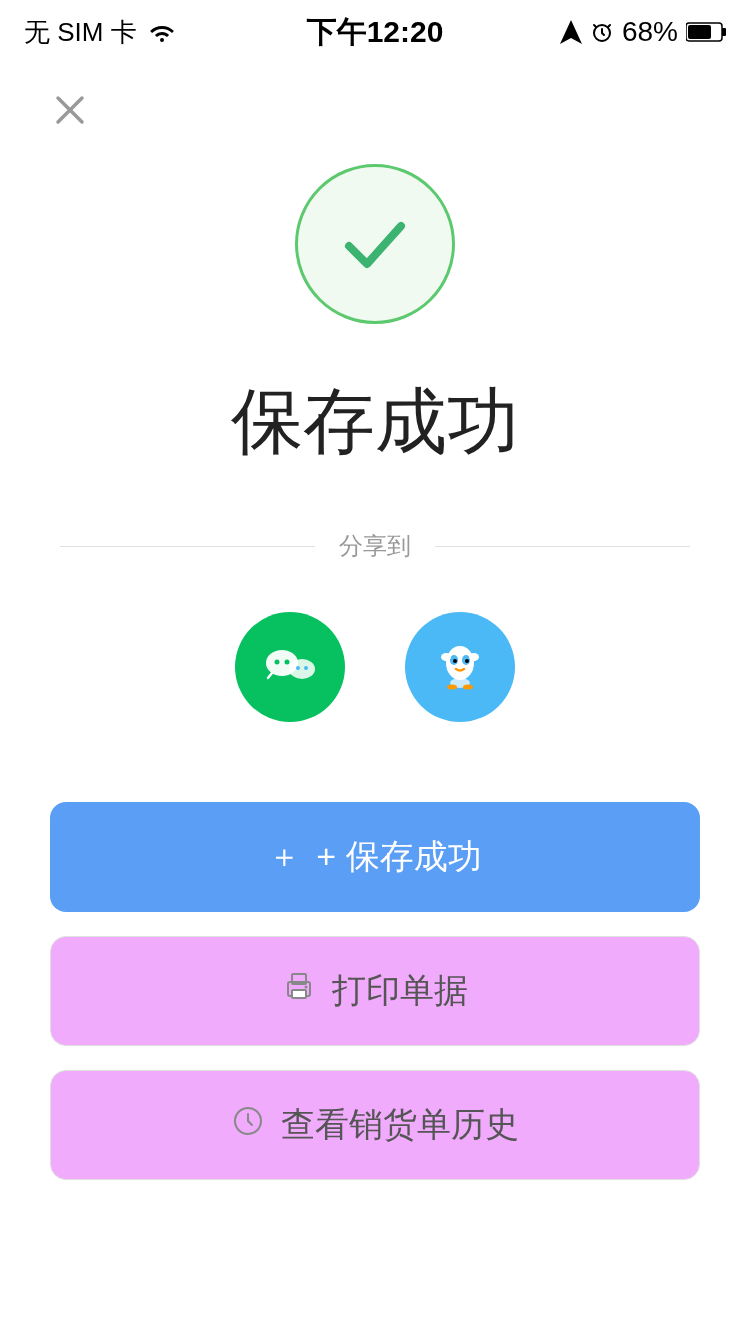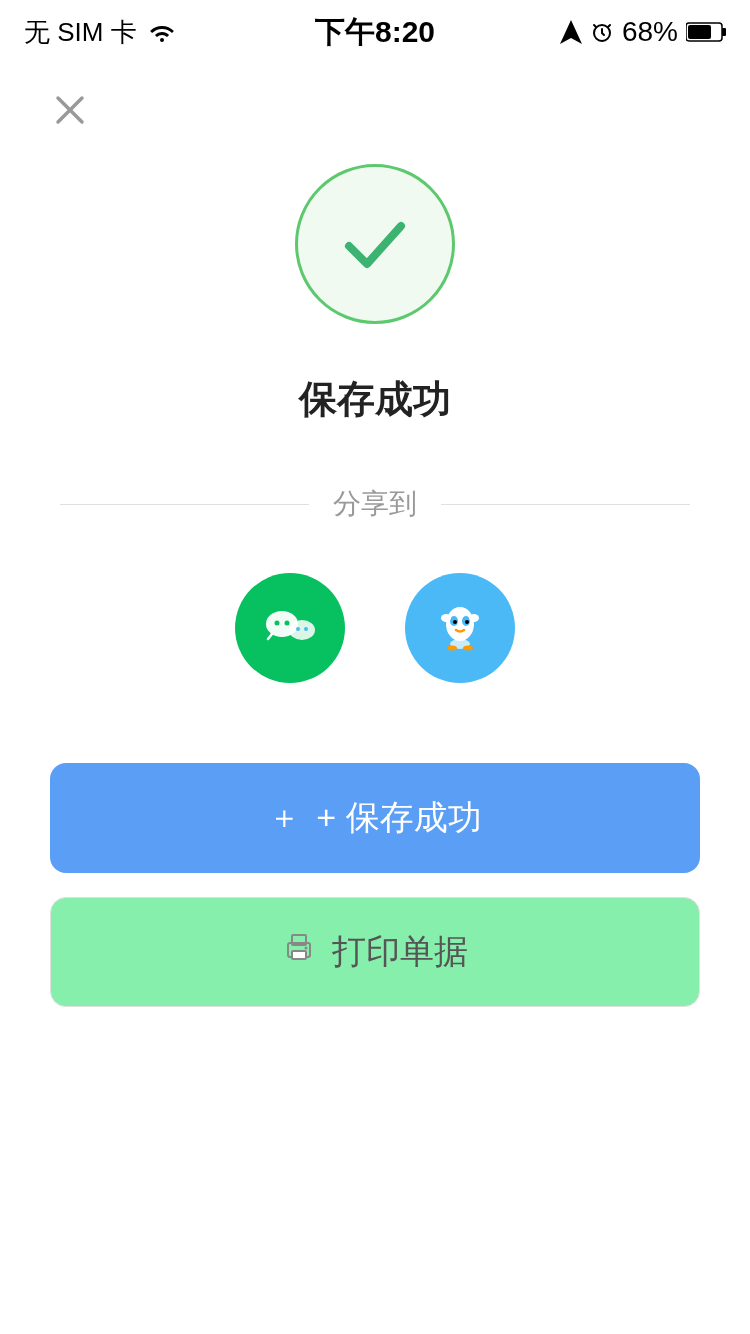--- a/index.html
+++ b/index.html
@@ -81,41 +81,41 @@
       justify-content: center;
       margin-bottom: 50px;
     }
     .success-circle svg {
       width: 80px;
       height: 80px;
     }
 
     
     .success-title {
-      font-size: 38px;
-      font-weight: 700;
+      font-size: 72px;
+      font-weight: 400;
       color: #222;
       margin-bottom: 60px;
     }
 
     
     .share-divider {
       width: 100%;
       display: flex;
       align-items: center;
       padding: 0 60px;
       margin-bottom: 50px;
     }
     .share-divider .line {
       flex: 1;
       height: 1px;
       background: #e0e0e0;
     }
     .share-divider .share-text {
-      font-size: 28px;
+      font-size: 24px;
       color: #999;
       padding: 0 24px;
     }
 
     
     .share-icons {
       display: flex;
       gap: 60px;
       margin-bottom: 80px;
     }
@@ -149,40 +149,40 @@
       gap: 16px;
       font-size: 34px;
       cursor: pointer;
       border: none;
     }
     .action-btn.primary {
       background: #5b9ef5;
       color: #fff;
     }
     .action-btn.secondary {
-      background: #86efac;
+      background: #f0abfc;
       color: #555;
       border: 1.5px solid #e0e0e0;
     }
     .action-btn .btn-icon {
       font-size: 32px;
     }
   </style>
 </head>
 <body>
 
 <div class="status-bar">
   <div class="status-left">
     <span>无 SIM 卡</span>
 
     <svg width="30" height="24" viewBox="0 0 30 24" fill="none">
       <path d="M15 18a2 2 0 110 4 2 2 0 010-4zm0-6c2.8 0 5.3 1.1 7.1 2.9l-2.1 2.1A7 7 0 0015 15a7 7 0 00-5 2l-2.1-2.1A9.9 9.9 0 0115 12zm0-6c4.7 0 8.9 1.9 11.9 5L25 13a13.9 13.9 0 00-10-4.1c-3.9 0-7.4 1.6-9.9 4.1L3.1 11A16.8 16.8 0 0115 6z" fill="#000"></path>
     </svg>
   </div>
-  <div class="status-center">下午8:20</div>
+  <div class="status-center">下午12:20</div>
   <div class="status-right">
 
     <svg width="22" height="24" viewBox="0 0 22 24">
       <path d="M11 0L22 24L11 18L0 24Z" fill="#000"></path>
     </svg>
 
     <svg width="24" height="24" viewBox="0 0 24 24" fill="none">
       <circle cx="12" cy="13" r="8" stroke="#000" stroke-width="2"></circle>
       <path d="M12 9v4l2 2" stroke="#000" stroke-width="2" stroke-linecap="round"></path>
       <path d="M4 5l2 2M20 5l-2 2" stroke="#000" stroke-width="2" stroke-linecap="round"></path>
@@ -266,15 +266,24 @@
       <span class="btn-icon">
         <svg width="34" height="34" viewBox="0 0 34 34" fill="none">
           <rect x="6" y="12" width="22" height="14" rx="2" stroke="#888" stroke-width="2"></rect>
           <rect x="10" y="4" width="14" height="10" rx="1" stroke="#888" stroke-width="2"></rect>
           <rect x="10" y="20" width="14" height="8" rx="1" fill="white" stroke="#888" stroke-width="2"></rect>
           <circle cx="24" cy="17" r="1.5" fill="#888"></circle>
         </svg>
       </span>
       <span>打印单据</span>
     </button>
+    <button class="action-btn secondary">
+      <span class="btn-icon">
+        <svg width="34" height="34" viewBox="0 0 34 34" fill="none">
+          <circle cx="17" cy="17" r="13" stroke="#888" stroke-width="2"></circle>
+          <path d="M17 10v7l4 4" stroke="#888" stroke-width="2" stroke-linecap="round" stroke-linejoin="round"></path>
+        </svg>
+      </span>
+      <span>查看销货单历史</span>
+    </button>
   </div>
 
 </div>
 
 </body></html>

